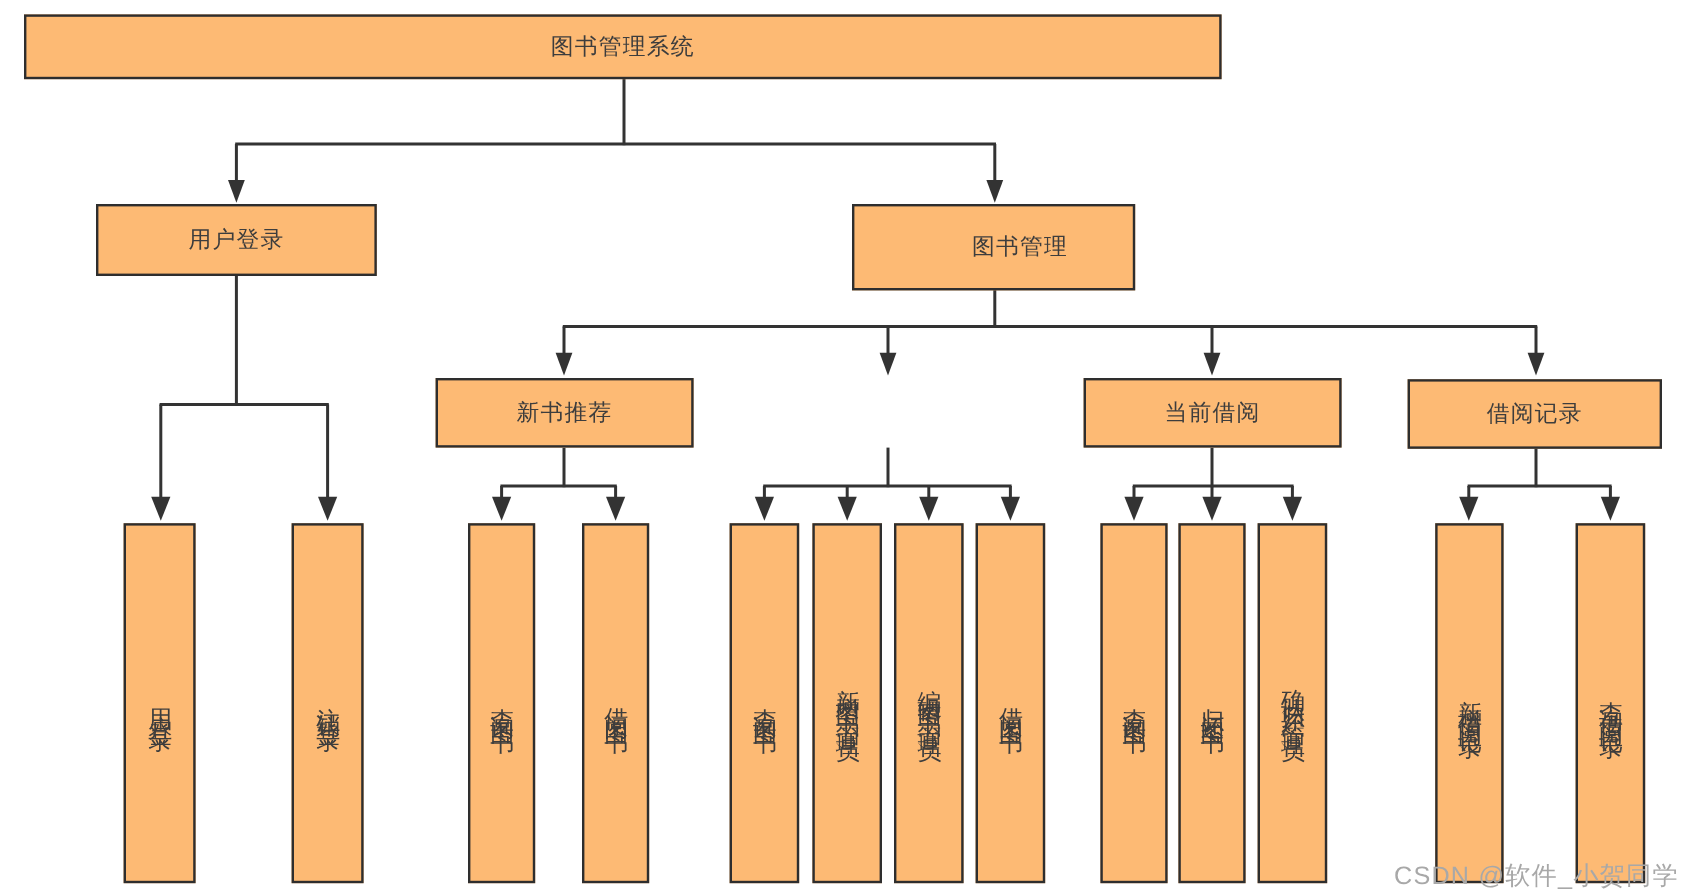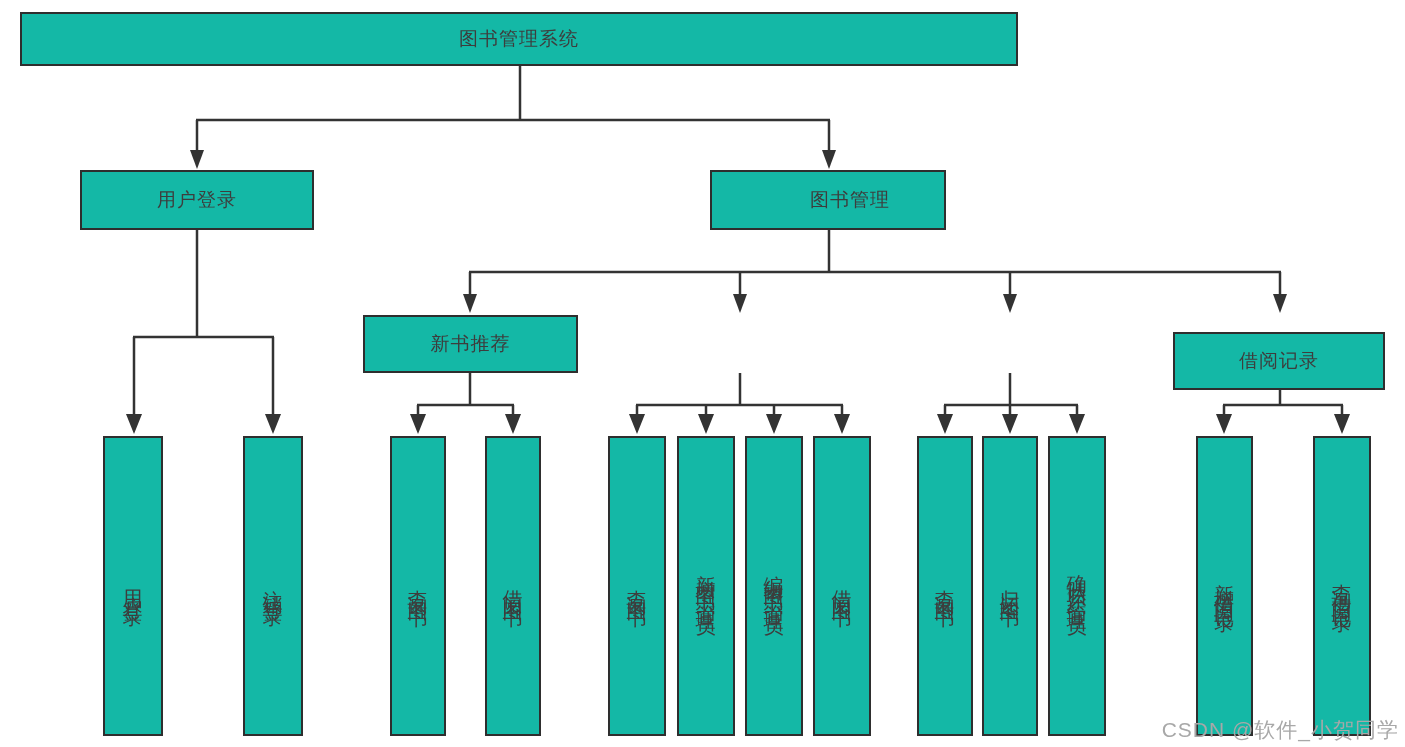--- a/index.html
+++ b/index.html
@@ -9,43 +9,43 @@
     background:#ffffff;
     font-family:"Liberation Sans","DejaVu Sans",sans-serif;
     overflow:hidden;
   }
   .connectors{position:absolute;left:0;top:0;width:1405px;height:747px;}
   .connectors line{stroke:#333333;stroke-width:2.5;}
   .connectors polygon{fill:#333333;}
   .box{
     position:absolute;
     box-sizing:border-box;
-    background:#14b8a6;
+    background:#fdba74;
     border:2.5px solid #2e2e2e;
     display:flex;align-items:center;justify-content:center;
     color:#3d3d3d;
     font-size:19px;
     letter-spacing:1px;
     text-align:right;
     z-index:2;
   }
   .leaf{
     writing-mode:vertical-rl;
     font-size:20px;
     letter-spacing:6px;
     line-height:1;
   }
   
   #root {left:20px;  top:12px;  width:998px; height:54px;}
   #b-user{left:80px;  top:170px; width:234px; height:60px;}
-  #b-mgmt{left:710px; top:170px; width:236px; height:60px;padding-left:44px;}
+  #b-mgmt{left:710px; top:170px; width:236px; height:72px;padding-left:44px;}
   #g1{left:363px; top:315px; width:215px; height:58px;}
   #g2{left:633px; top:315px; width:215px; height:58px;}
   #g3{left:903px; top:315px; width:215px; height:58px;}
-  #g4{left:1173px;top:332px; width:212px; height:58px;}
+  #g4{left:1173px;top:316px; width:212px; height:58px;}
   #l1 {left:103px; top:436px; width:60px; height:300px;}
   #l2 {left:243px; top:436px; width:60px; height:300px;}
   #l3 {left:390px; top:436px; width:56px; height:300px;}
   #l4 {left:485px; top:436px; width:56px; height:300px;}
   #l5 {left:608px; top:436px; width:58px; height:300px;}
   #l6 {left:677px; top:436px; width:58px; height:300px;}
   #l7 {left:745px; top:436px; width:58px; height:300px;}
   #l8 {left:813px; top:436px; width:58px; height:300px;}
   #l9 {left:917px; top:436px; width:56px; height:300px;}
   #l10{left:982px; top:436px; width:56px; height:300px;}
@@ -138,20 +138,21 @@
       <polygon points="1334,414 1350,414 1342,434"></polygon>
     </g>
   </svg>
 
   <div id="root" class="box">图书管理系统</div>
 
   <div id="b-user" class="box">用户登录</div>
   <div id="b-mgmt" class="box">图书管理</div>
 
   <div id="g1" class="box">新书推荐</div>
+  <div id="g3" class="box">当前借阅</div>
   <div id="g4" class="box">借阅记录</div>
 
   <div id="l1" class="box leaf">用户登录</div>
   <div id="l2" class="box leaf">注销登录</div>
 
   <div id="l3" class="box leaf">查询图书</div>
   <div id="l4" class="box leaf">借阅图书</div>
 
   <div id="l5" class="box leaf">查询图书</div>
   <div id="l6" class="box leaf">新增图书（管理员）</div>

